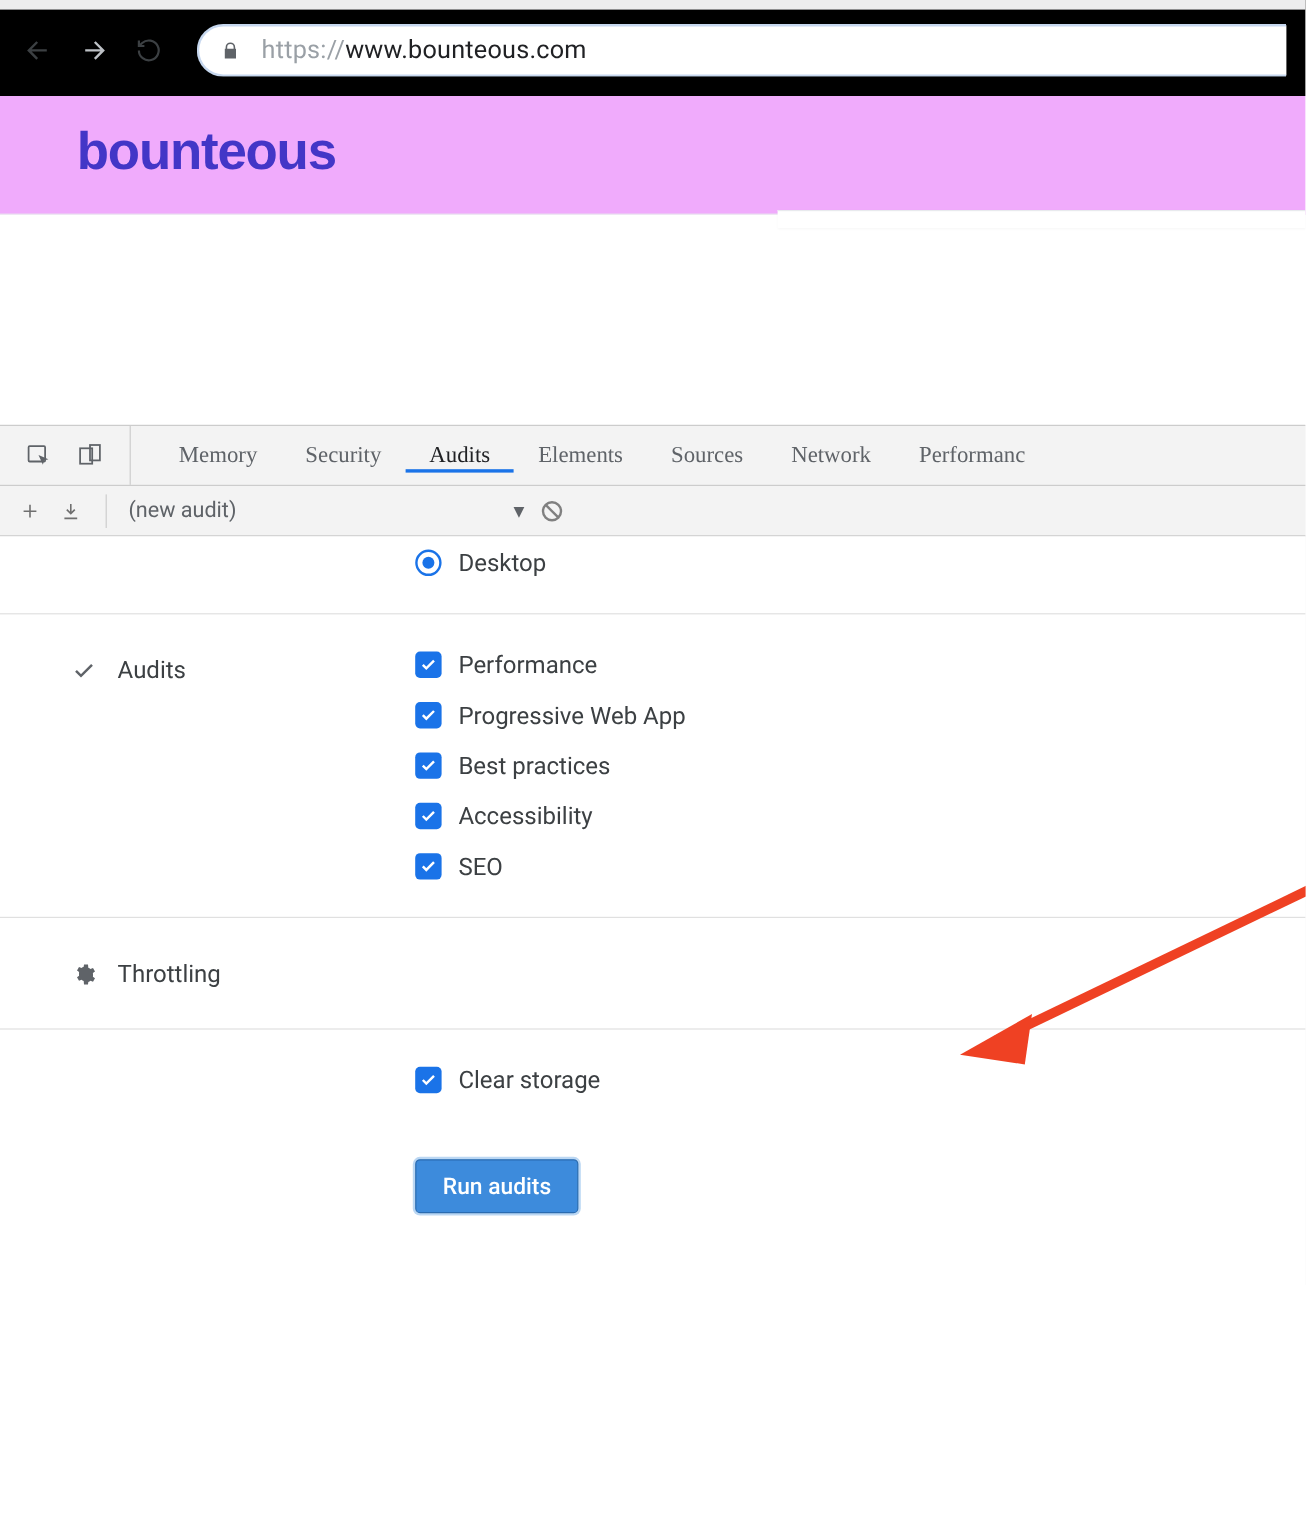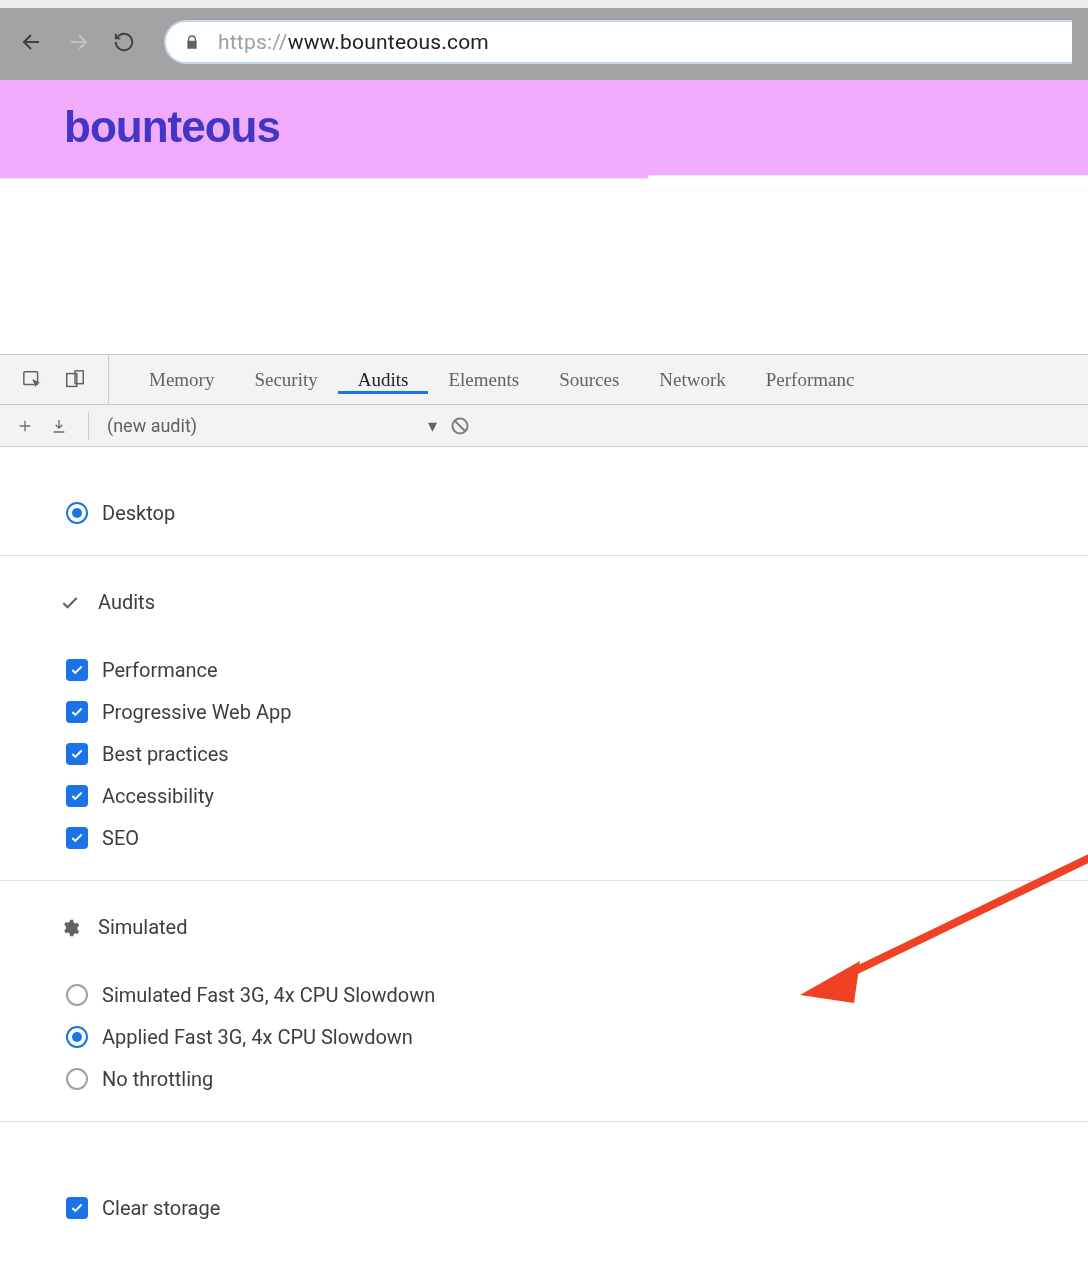--- a/index.html
+++ b/index.html
@@ -7,21 +7,21 @@
     margin: 0; padding: 0;
     font-family: -apple-system, BlinkMacSystemFont, "Segoe UI", Roboto, Helvetica, Arial, sans-serif;
     background: #fff;
     color: #202124;
     width: 1088px;
     overflow-x: hidden;
   }
 
   
   .browser-chrome {
-    background: #a3a3a3;
+    background: #000000;
     border-top: 8px solid #ededee;
   }
   .toolbar {
     display: flex;
     align-items: center;
     padding: 12px 16px 16px 20px;
     gap: 22px;
   }
   .nav-icon {
     width: 24px; height: 24px;
@@ -139,21 +139,20 @@
   .audit-dd .dd-caret { color:#5f6368;}
   .ban-icon { color:#808080;}
 
   
   .audits-body { background:#fff; font-size:20px; color:#3c4043;}
   .section {
     display:flex;
     padding:12px 40px 18px 60px;
     border-bottom:1px solid #e0e0e0;
     gap:40px;
-    flex-direction:column;
   }
   .section.noborder { border-bottom:none; }
   .section-head {
     width:240px;
     display:flex; align-items:flex-start; gap:16px;
     padding-top:4px;
     color:#3c4043;
   }
   .section-head .sh-icon { width:22px; color:#5f6368; margin-top:3px;}
   .options-col { flex:1 1 auto; display:flex; flex-direction:column; gap:18px; padding-left:6px;}
@@ -361,35 +360,21 @@
       </div>
     </div>
 
     <div class="section rel" style="padding-top:30px; padding-bottom:30px;">
       <div class="section-head">
         <span class="sh-icon">
           <svg width="20" height="20" viewBox="0 0 24 24" fill="currentColor">
               <path d="M12 8a4 4 0 100 8 4 4 0 000-8zm9 4a7.9 7.9 0 00-.1-1.3l2.1-1.6-2-3.4-2.5 1a8 8 0 00-2.2-1.3L16 2h-4l-.3 2.4a8 8 0 00-2.2 1.3l-2.5-1-2 3.4 2.1 1.6A8 8 0 007 12c0 .4 0 .9.1 1.3L5 14.9l2 3.4 2.5-1a8 8 0 002.2 1.3L12 22h4l.3-2.4a8 8 0 002.2-1.3l2.5 1 2-3.4-2.1-1.6c.1-.4.1-.9.1-1.3z"></path>
             </svg>
         </span>
-        <span>Simulated</span>
-      </div>
-      <div class="options-col">
-        <div class="opt-row">
-          <span class="radio"></span>
-          <span>Simulated Fast 3G, 4x CPU Slowdown</span>
-        </div>
-        <div class="opt-row">
-          <span class="radio checked"></span>
-          <span>Applied Fast 3G, 4x CPU Slowdown</span>
-        </div>
-        <div class="opt-row">
-          <span class="radio"></span>
-          <span>No throttling</span>
-        </div>
+        <span>Throttling</span>
       </div>
 
       <svg class="arrow-anno" style="left:790px; top:-28px;" width="320" height="170" viewBox="0 0 320 170">
         <defs></defs>
         <line x1="310" y1="0" x2="40" y2="130" stroke="#ef4123" stroke-width="8"></line>
         <polygon points="10,142 70,108 64,150" fill="#ef4123"></polygon>
       </svg>
     </div>
 
     <div class="section noborder" style="padding-top:30px; padding-bottom:60px;">

